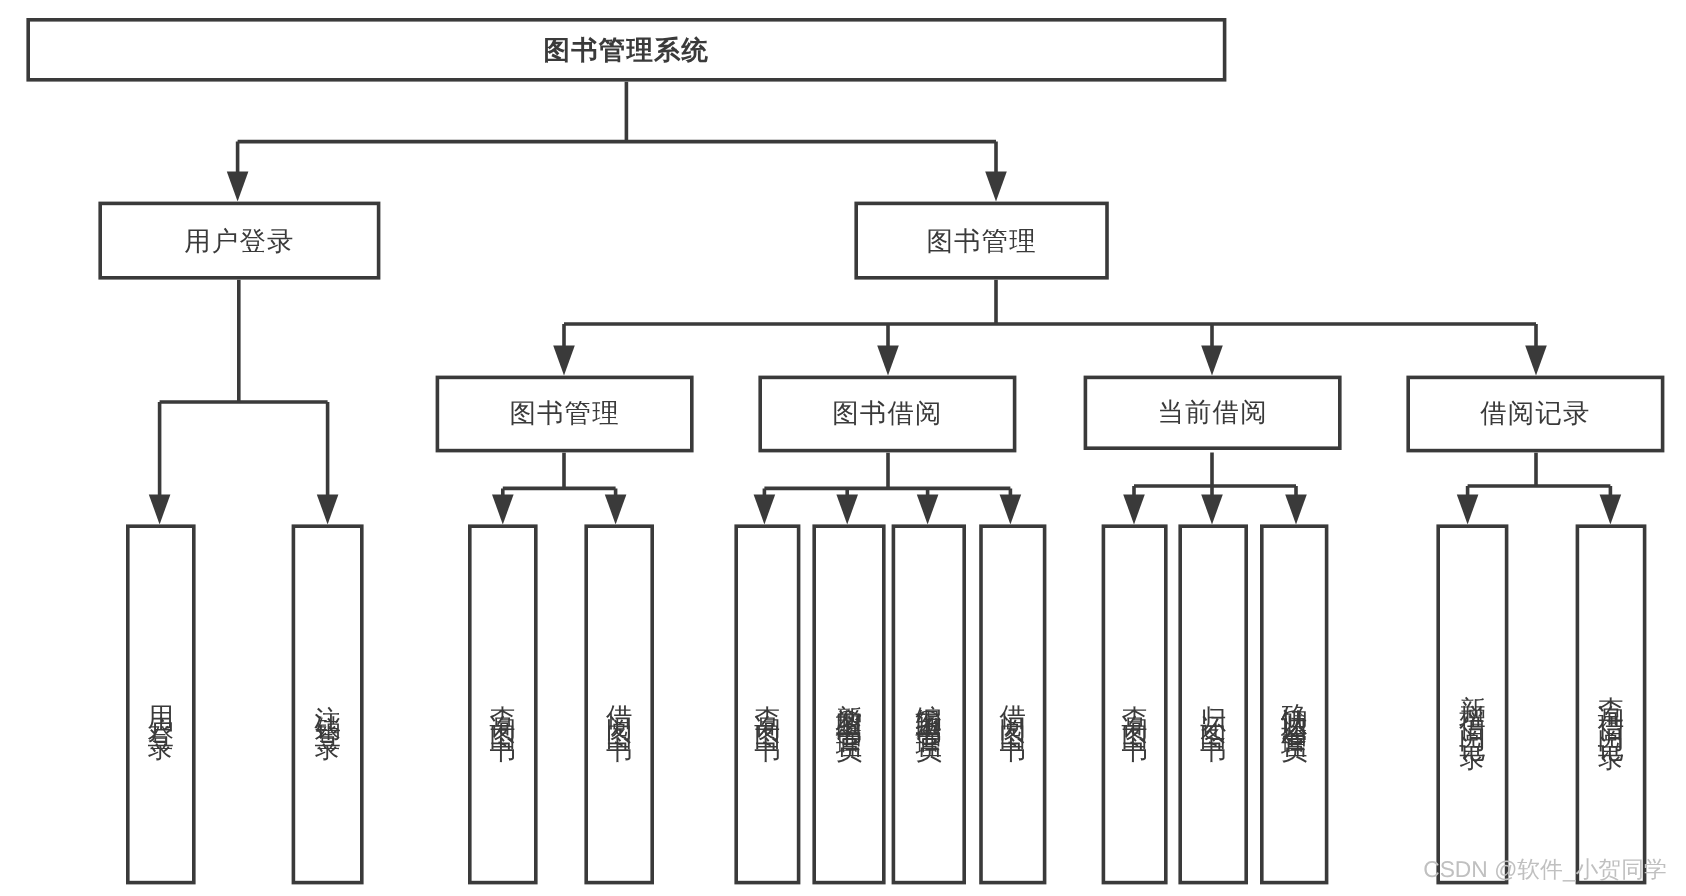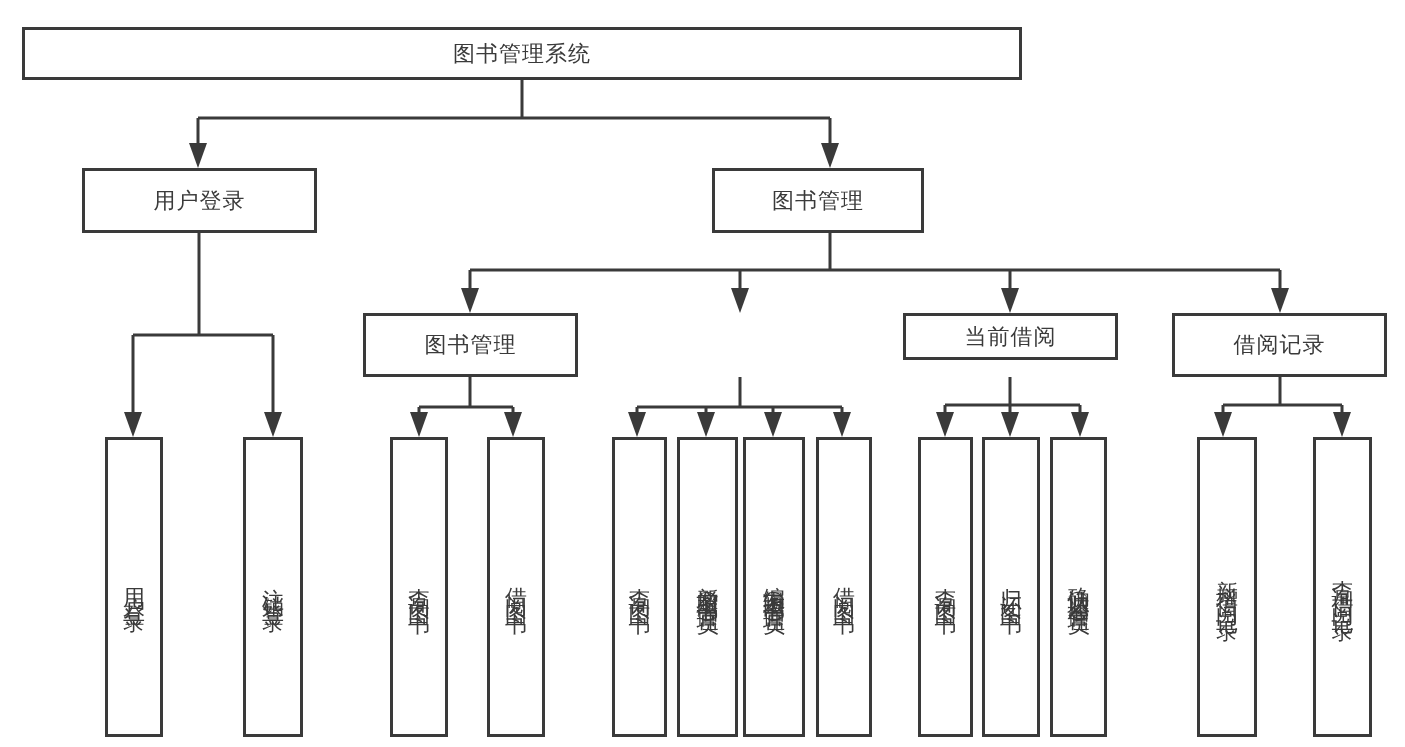--- a/index.html
+++ b/index.html
@@ -87,35 +87,38 @@
       <polygon points="764,412 782,412 773,437"></polygon>
       <polygon points="833,412 851,412 842,437"></polygon>
       <polygon points="936,412 954,412 945,437"></polygon>
       <polygon points="1001,412 1019,412 1010,437"></polygon>
       <polygon points="1071,412 1089,412 1080,437"></polygon>
       <polygon points="1214,412 1232,412 1223,437"></polygon>
       <polygon points="1333,412 1351,412 1342,437"></polygon>
     </g>
   </svg>
 
-  <div class="box" style="left:22px; top:27px; width:1000px; height:53px;">
+  <div class="box" style="left:22px; top:15px; width:1000px; height:53px;font-weight:bold;">
     <span class="h-label">图书管理系统</span>
   </div>
 
   <div class="box" style="left:82px; top:168px; width:235px; height:65px;">
     <span class="h-label">用户登录</span>
   </div>
   <div class="box" style="left:712px; top:168px; width:212px; height:65px;">
     <span class="h-label">图书管理</span>
   </div>
 
   <div class="box" style="left:363px; top:313px; width:215px; height:64px;">
     <span class="h-label">图书管理</span>
   </div>
-  <div class="box" style="left:903px; top:313px; width:215px; height:47px;">
+  <div class="box" style="left:632px; top:313px; width:215px; height:64px;">
+    <span class="h-label">图书借阅</span>
+  </div>
+  <div class="box" style="left:903px; top:313px; width:215px; height:62px;">
     <span class="h-label">当前借阅</span>
   </div>
   <div class="box" style="left:1172px; top:313px; width:215px; height:64px;">
     <span class="h-label">借阅记录</span>
   </div>
 
   <div class="box" style="left:105px; top:437px; width:58px; height:300px;">
     <span class="v-label">用户登录</span>
   </div>
   <div class="box" style="left:243px; top:437px; width:60px; height:300px;">
@@ -152,14 +155,15 @@
     <span class="v-label long">确认归还（管理员）</span>
   </div>
 
   <div class="box" style="left:1197px; top:437px; width:60px; height:300px;">
     <span class="v-label">新增借阅记录</span>
   </div>
   <div class="box" style="left:1313px; top:437px; width:59px; height:300px;">
     <span class="v-label">查询借阅记录</span>
   </div>
 
+  <div id="watermark">CSDN @软件_小贺同学</div>
 
 </div>
 
 </body></html>

